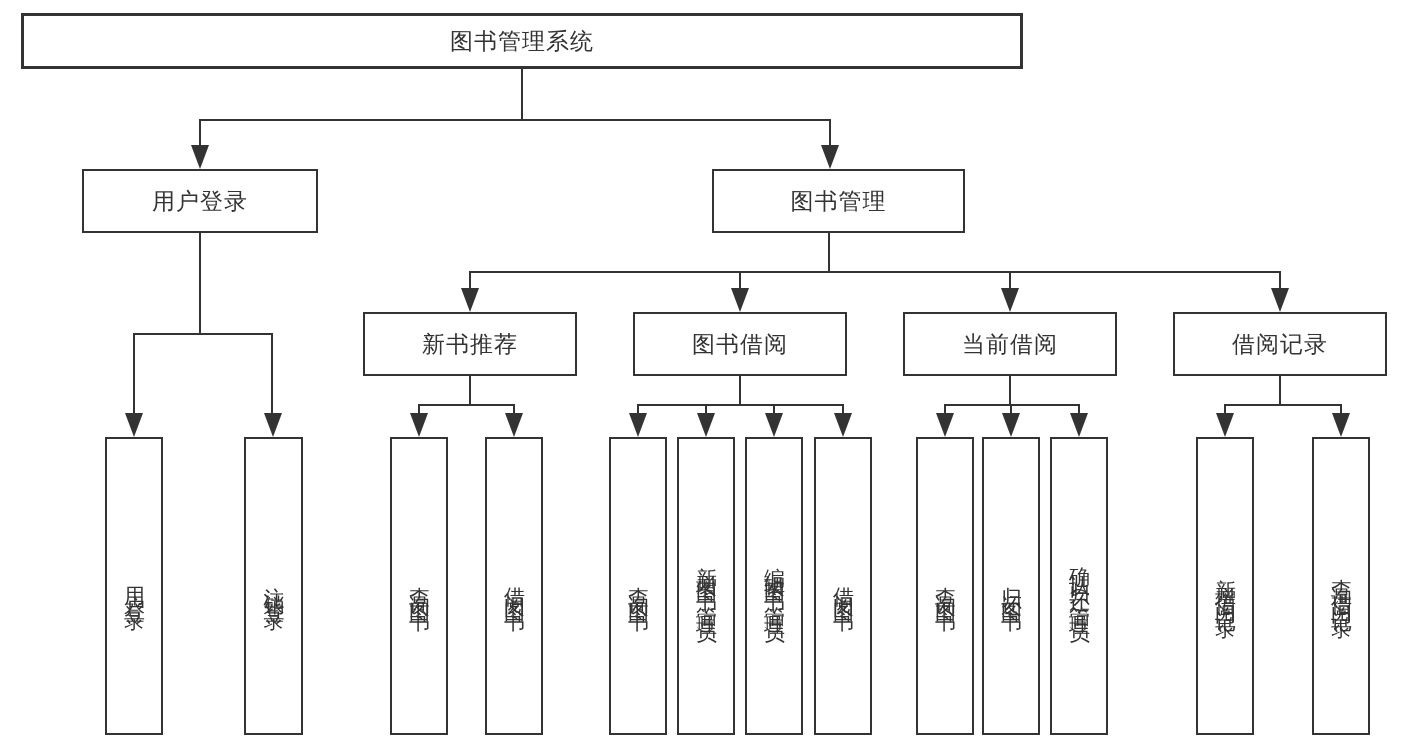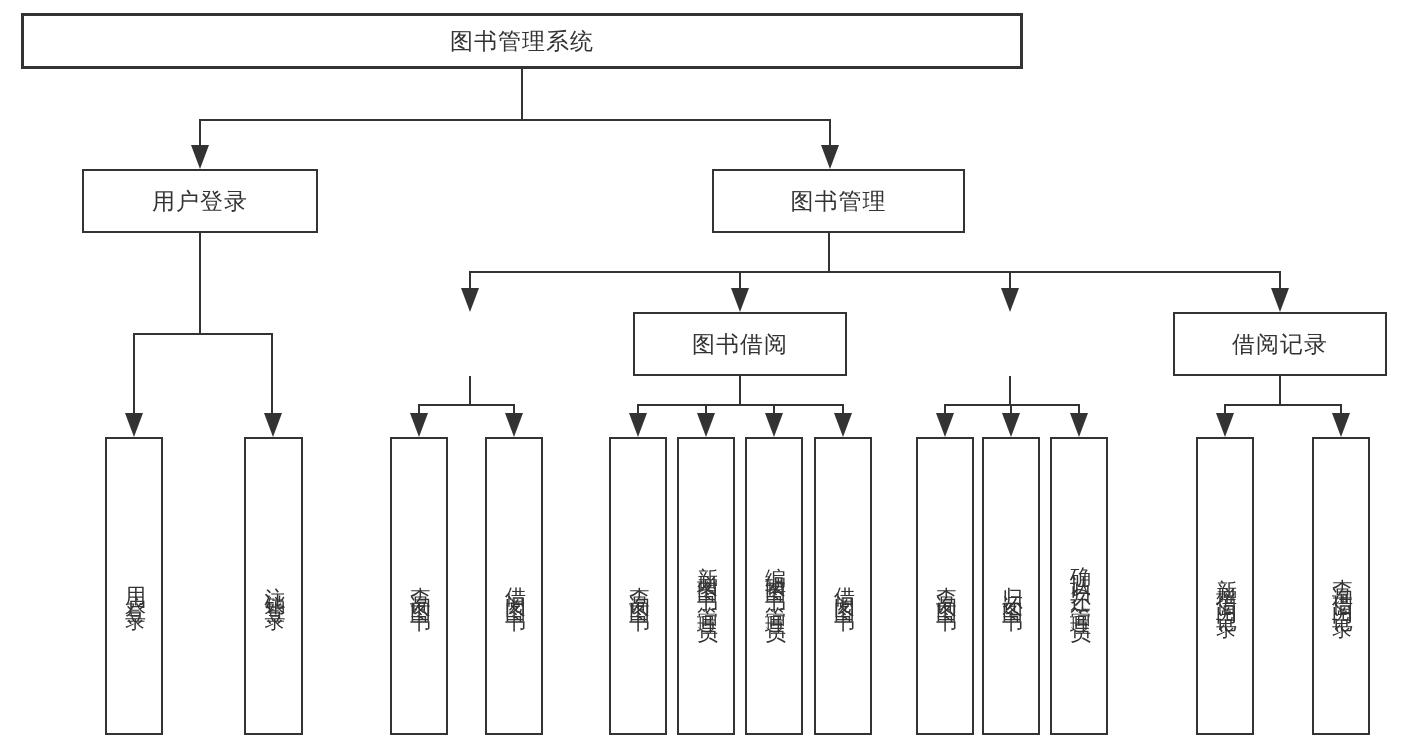--- a/index.html
+++ b/index.html
@@ -1,21 +1,21 @@
 <!DOCTYPE html>
 <html><head>
 <meta charset="utf-8">
 <style>
   html, body { margin: 0; padding: 0; background: #ffffff; }
   .stage {
     position: relative;
     width: 1405px;
     height: 747px;
     background: #ffffff;
-    font-family: Liberation Mono, monospace;
+    font-family: Liberation Serif, serif;
     color: #333333;
     overflow: hidden;
     border-radius: 24px;
   }
   .box {
     position: absolute;
     background: #ffffff;
     border: 2px solid #333333;
     box-sizing: border-box;
     display: flex;
@@ -84,22 +84,28 @@
   <div class="ln" style="left:469px; top:271px; width:812px; height:2px"></div>
   <div class="ln" style="left:469px; top:271px; width:2px; height:19px"></div>
   <div class="ln" style="left:739px; top:271px; width:2px; height:19px"></div>
   <div class="ln" style="left:1009px; top:271px; width:2px; height:19px"></div>
   <div class="ln" style="left:1279px; top:271px; width:2px; height:19px"></div>
   <div class="arr" style="left:461px; top:288px"></div>
   <div class="arr" style="left:731px; top:288px"></div>
   <div class="arr" style="left:1001px; top:288px"></div>
   <div class="arr" style="left:1271px; top:288px"></div>
 
+  <div class="box hx" style="left:363px; top:312px; width:214px; height:64px">
+    <span>新书推荐</span>
+  </div>
   <div class="box hx" style="left:633px; top:312px; width:214px; height:64px">
     <span>图书借阅</span>
+  </div>
+  <div class="box hx" style="left:903px; top:312px; width:214px; height:64px">
+    <span>当前借阅</span>
   </div>
   <div class="box hx" style="left:1173px; top:312px; width:214px; height:64px">
     <span>借阅记录</span>
   </div>
 
   <div class="ln" style="left:469px; top:376px; width:2px; height:29px"></div>
   <div class="ln" style="left:418px; top:404px; width:97px; height:2px"></div>
   <div class="ln" style="left:418px; top:404px; width:2px; height:11px"></div>
   <div class="ln" style="left:513px; top:404px; width:2px; height:11px"></div>
   <div class="arr" style="left:410px; top:413px"></div>

